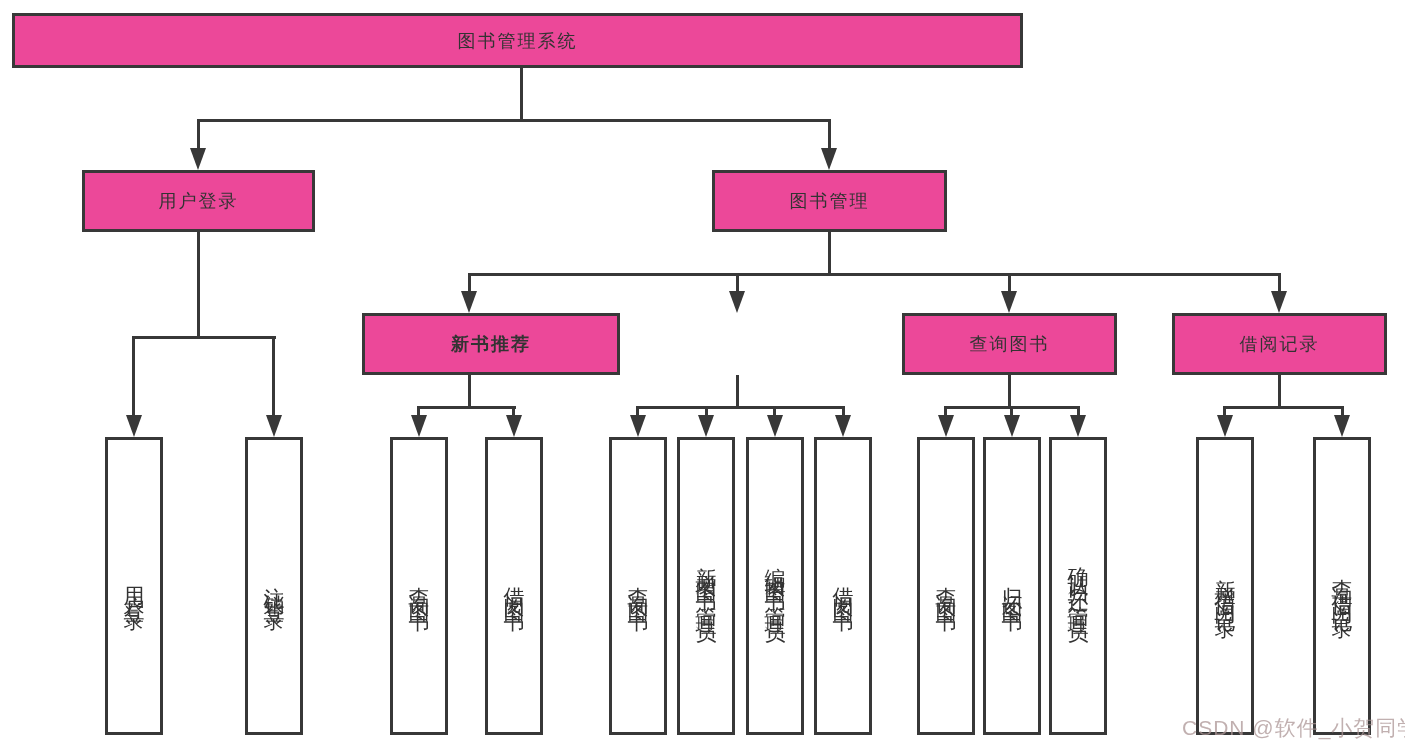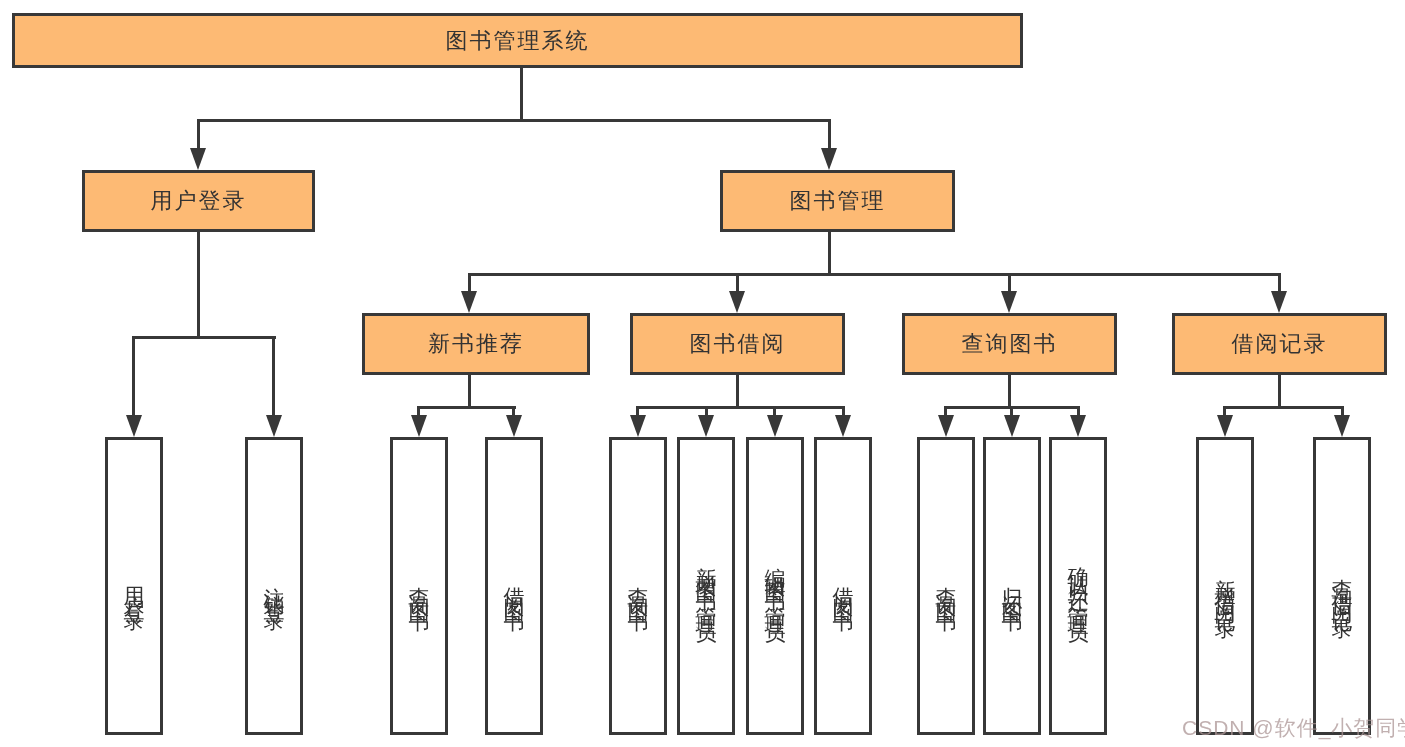--- a/index.html
+++ b/index.html
@@ -1,23 +1,23 @@
 <!DOCTYPE html>
 <html><head>
 <meta charset="utf-8">
 <style>
   html,body{margin:0;padding:0;background:#ffffff;}
   #canvas{
     position:relative;width:1405px;height:747px;background:#ffffff;overflow:hidden;
     font-family:"Liberation Sans","DejaVu Sans",sans-serif;color:#333333;
   }
   .node{
-    position:absolute;box-sizing:border-box;border:3px solid #383838;background:#fdba74;
+    position:absolute;box-sizing:border-box;border:3px solid #383838;background:#ec4899;
     display:flex;align-items:center;justify-content:center;
-    font-size:22px;color:#333333;letter-spacing:2px;z-index:2;
+    font-size:18px;color:#333333;letter-spacing:2px;z-index:2;
   }
   .leaf{
     position:absolute;box-sizing:border-box;border:3px solid #383838;background:#ffffff;
     display:flex;align-items:center;justify-content:center;
     writing-mode:vertical-rl;text-orientation:mixed;
     font-size:21px;color:#333333;letter-spacing:8px;z-index:2;
     width:58px;top:437px;height:298px;
   }
   .vl{position:absolute;width:3px;background:#383838;z-index:1;}
   .hl{position:absolute;height:3px;background:#383838;z-index:1;}
@@ -91,25 +91,24 @@
   <div class="hl" style="left:1223px;top:406px;width:121px;"></div>
   <div class="vl" style="left:1223px;top:406px;height:11px;"></div>
   <div class="ah" style="left:1217px;top:415px;"></div>
   <div class="vl" style="left:1341px;top:406px;height:11px;"></div>
   <div class="ah" style="left:1334px;top:415px;"></div>
 
   <div class="node" style="left:12px;top:13px;width:1011px;height:55px;">图书管理系统</div>
 
   <div class="node" style="left:82px;top:170px;width:233px;height:62px;">用户登录</div>
 
-  <div class="node" style="left:712px;top:170px;width:235px;height:62px;margin-left:8px;">图书管理</div>
+  <div class="node" style="left:712px;top:170px;width:235px;height:62px;">图书管理</div>
 
-  <div class="node" style="left:362px;top:313px;width:228px;height:62px;">新书推荐</div>
+  <div class="node" style="left:362px;top:313px;width:258px;height:62px;font-weight:bold;">新书推荐</div>
 
-  <div class="node" style="left:630px;top:313px;width:215px;height:62px;">图书借阅</div>
 
   <div class="node" style="left:902px;top:313px;width:215px;height:62px;">查询图书</div>
 
   <div class="node" style="left:1172px;top:313px;width:215px;height:62px;">借阅记录</div>
 
   <div class="leaf" style="left:105px;">用户登录</div>
   <div class="leaf" style="left:245px;">注销登录</div>
 
   <div class="leaf" style="left:390px;">查询图书</div>
   <div class="leaf" style="left:485px;">借阅图书</div>

